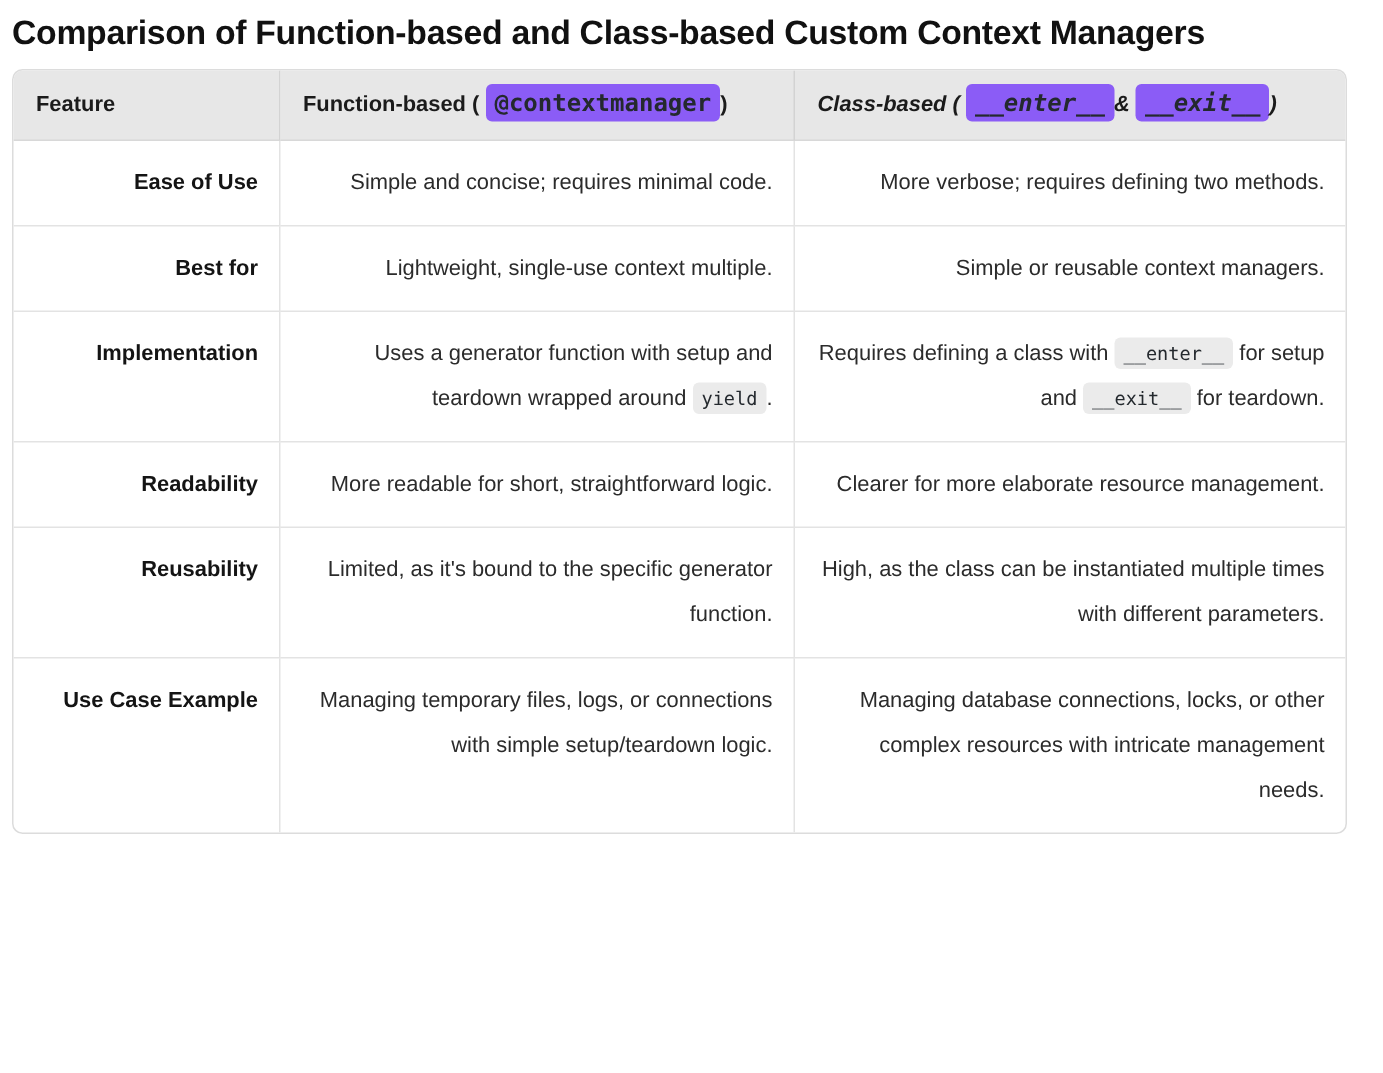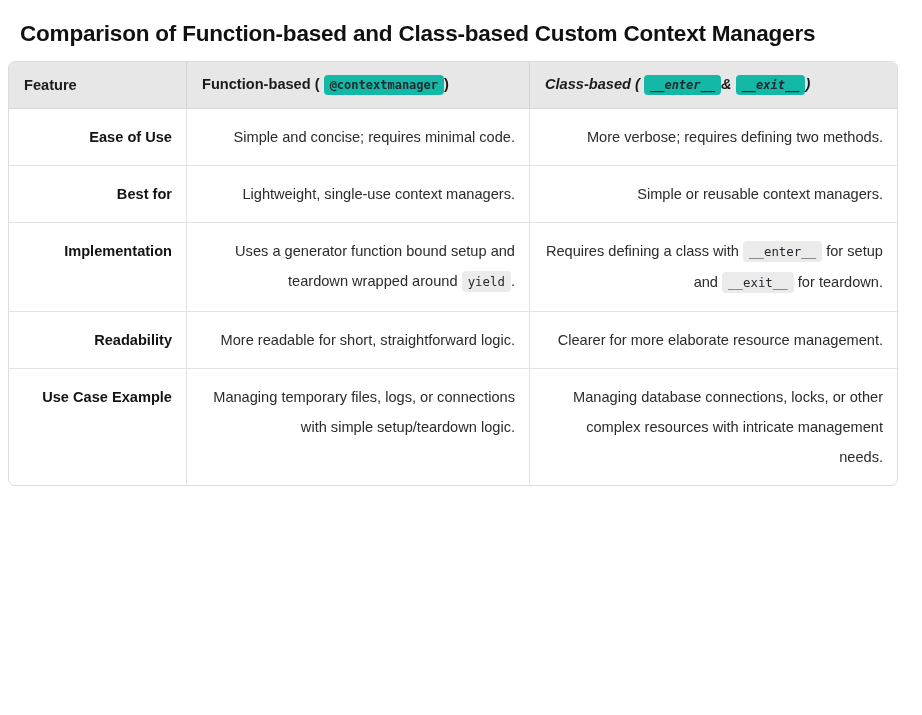--- a/index.html
+++ b/index.html
@@ -19,21 +19,21 @@
     width: 922px;
     height: 715px;
     box-sizing: border-box;
     padding: 0;
   }
   .page-title {
     font-size: 22.5px;
     font-weight: bold;
     color: #111111;
     letter-spacing: -0.2px;
-    margin: 12px;
+    margin: 0;
     padding: 7px 0 0 8px;
     line-height: 30px;
     white-space: nowrap;
   }
   .table-wrap {
     margin: 9px 8px 0 8px;
     width: 890px;
     box-sizing: border-box;
   }
   table.cmp {
@@ -86,22 +86,22 @@
   code.inline {
     font-family: "DejaVu Sans Mono", "Liberation Mono", monospace;
     font-size: 12.4px;
     background: #ebebeb;
     color: #24292e;
     border-radius: 4px;
     padding: 3px 6px 3px 6px;
     white-space: nowrap;
   }
   thead code.inline {
-    background: #14b8a6;
-    font-size: 12px;
+    background: #8b5cf6;
+    font-size: 16px;
   }
   .paren { font-weight: bold; }
 </style>
 </head>
 <body>
 
 <div class="page">
 
   <h1 class="page-title">Comparison of Function-based and Class-based Custom Context Managers</h1>
 
@@ -131,47 +131,52 @@
       <tbody>
 
         <tr>
           <td class="feature">Ease of Use</td>
           <td>Simple and concise; requires minimal code.</td>
           <td>More verbose; requires defining two methods.</td>
         </tr>
 
         <tr>
           <td class="feature">Best for</td>
-          <td>Lightweight, single-use context managers.</td>
+          <td>Lightweight, single-use context multiple.</td>
           <td>Simple or reusable context managers.</td>
         </tr>
 
         <tr>
           <td class="feature">Implementation</td>
           <td>
-            <span>Uses a generator function bound setup and teardown wrapped around</span>
+            <span>Uses a generator function with setup and teardown wrapped around</span>
             <code class="inline">yield</code><span>.</span>
           </td>
           <td>
             <span>Requires defining a class with</span>
             <code class="inline">__enter__</code>
             <span>for setup and</span>
             <code class="inline">__exit__</code>
             <span>for teardown.</span>
           </td>
         </tr>
 
         <tr>
           <td class="feature">Readability</td>
           <td>More readable for short, straightforward logic.</td>
           <td>Clearer for more elaborate resource management.</td>
         </tr>
 
 
 
+        <tr>
+          <td class="feature">Reusability</td>
+          <td>Limited, as it's bound to the specific generator function.</td>
+          <td>High, as the class can be instantiated multiple times with different parameters.</td>
+        </tr>
 
         <tr>
           <td class="feature">Use Case Example</td>
           <td>Managing temporary files, logs, or connections with simple setup/teardown logic.</td>
           <td>Managing database connections, locks, or other complex resources with intricate management needs.</td>
         </tr>
 
       </tbody>
     </table>
   </div>

